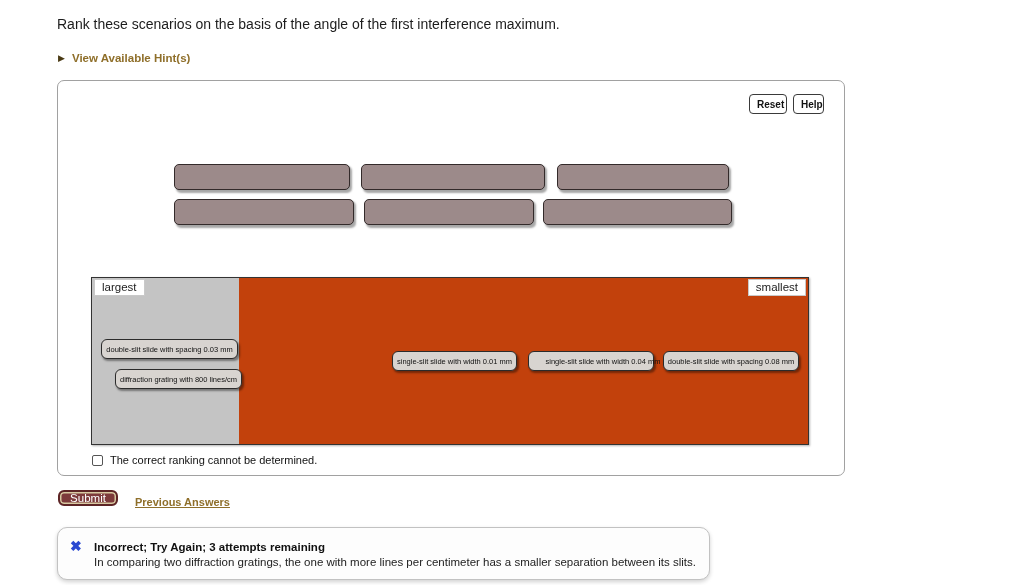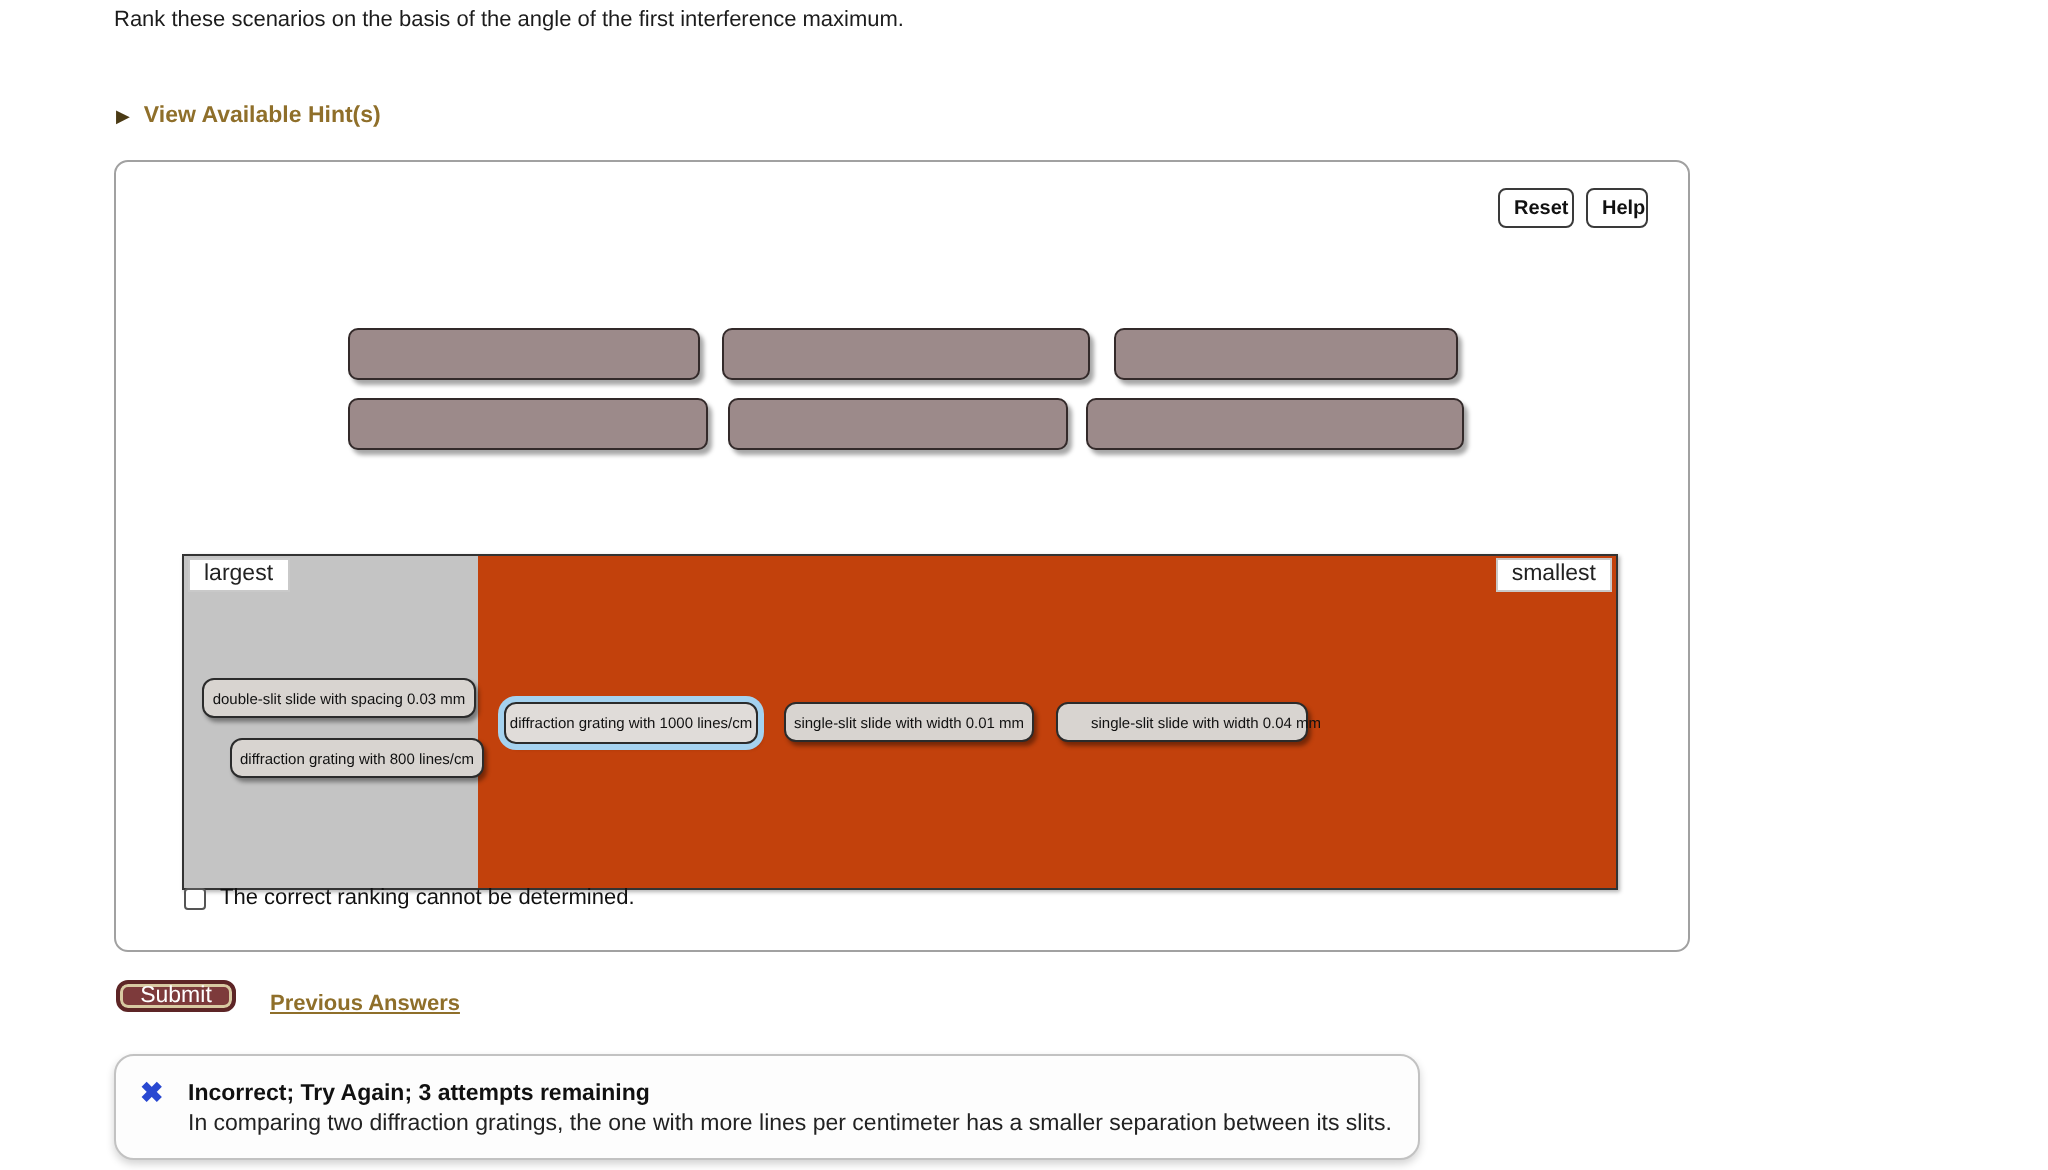--- a/index.html
+++ b/index.html
@@ -1,20 +1,20 @@
 <!DOCTYPE html>
 <html><head>
 <meta charset="utf-8">
 <style>
   * { margin: 0; padding: 0; box-sizing: border-box; }
   html, body { background: #ffffff; }
   body { font-family: "Liberation Sans", sans-serif; color: #1c1c1c; }
   .page { position: relative; width: 1024px; height: 585px; background: #fff; overflow: hidden; }
 
-  .prompt { position: absolute; left: 57px; top: 4px; font-size: 11px; }
+  .prompt { position: absolute; left: 57px; top: 16px; font-size: 14px; }
   .instruction { position: absolute; left: 57px; top: 26px; font-size: 11.5px; font-weight: bold; }
 
   .hint-row { position: absolute; left: 58px; top: 52px; display: flex; align-items: center; cursor: pointer; }
   .hint-tri { font-size: 9px; color: #4a3a14; margin-right: 7px; line-height: 1; }
   .hint-label { font-size: 11.5px; font-weight: bold; color: #8f6f2a; }
 
   .panel { position: absolute; left: 57px; top: 80px; width: 788px; height: 396px;
            background: #fff; border: 1px solid #a1a1a1; border-radius: 7px; }
 
   .tool-btn { position: absolute; top: 13px; height: 20px; background: #fff; border: 1px solid #3a3a3a;
@@ -45,21 +45,21 @@
           display: flex; align-items: center; justify-content: center;
           font-size: 7.5px; color: #111; white-space: nowrap; cursor: grab; }
   .i1 { left: 9px;   top: 61px; width: 137px; }
   .i2 { left: 23px;  top: 91px; width: 127px; }
   .i3 { left: 160px; top: 73px; width: 127px; height: 21px; background: #e0dcd9;
         box-shadow: 0 0 0 3px #a5d2ef, 1.5px 2px 2px rgba(0,0,0,0.35); }
   .i4 { left: 300px; top: 73px; width: 125px; }
   .i5 { left: 436px; top: 73px; width: 126px; padding-left: 24px; }
   .i6 { left: 571px; top: 73px; width: 136px; }
 
-  .cb-row { position: absolute; left: 34px; top: 362px; display: flex; align-items: flex-end; }
+  .cb-row { position: absolute; left: 34px; top: 373px; display: flex; align-items: flex-end; }
   .cb { width: 11px; height: 11px; background: #fff; border: 1.5px solid #555; border-radius: 2px;
         display: inline-block; cursor: pointer; }
   .cb-label { font-size: 11px; margin-left: 7px; color: #111; }
 
   .submit-btn { position: absolute; left: 58px; top: 490px; width: 60px; height: 16px;
                 background: #7d3a3b; color: #fff; border: 2px solid #5d2526; border-radius: 6px;
                 box-shadow: inset 0 0 0 1.5px #d8c9a2; font-family: "Liberation Sans", sans-serif;
                 font-size: 11.5px; cursor: pointer; }
   .prev-link { position: absolute; left: 135px; top: 496px; font-size: 11px; font-weight: bold;
                color: #8f6f2a; text-decoration: underline; cursor: pointer; }
@@ -96,23 +96,23 @@
     <div class="slot s5"></div>
     <div class="slot s6"></div>
 
     <div class="tray">
       <div class="tray-shade"></div>
       <div class="corner-label largest">largest</div>
       <div class="corner-label smallest">smallest</div>
 
       <div class="item i1">double-slit slide with spacing 0.03 mm</div>
       <div class="item i2">diffraction grating with 800 lines/cm</div>
-      <div class="item i3">diffraction grating with 1000 lines/cm</div>
       <div class="item i4">single-slit slide with width 0.01 mm</div>
       <div class="item i5">single-slit slide with width 0.04 mm</div>
+      <div class="item i6">double-slit slide with spacing 0.08 mm</div>
     </div>
 
     <div class="cb-row">
       <span class="cb"></span>
       <span class="cb-label">The correct ranking cannot be determined.</span>
     </div>
 
   </div>
 
   <button class="submit-btn">Submit</button>

